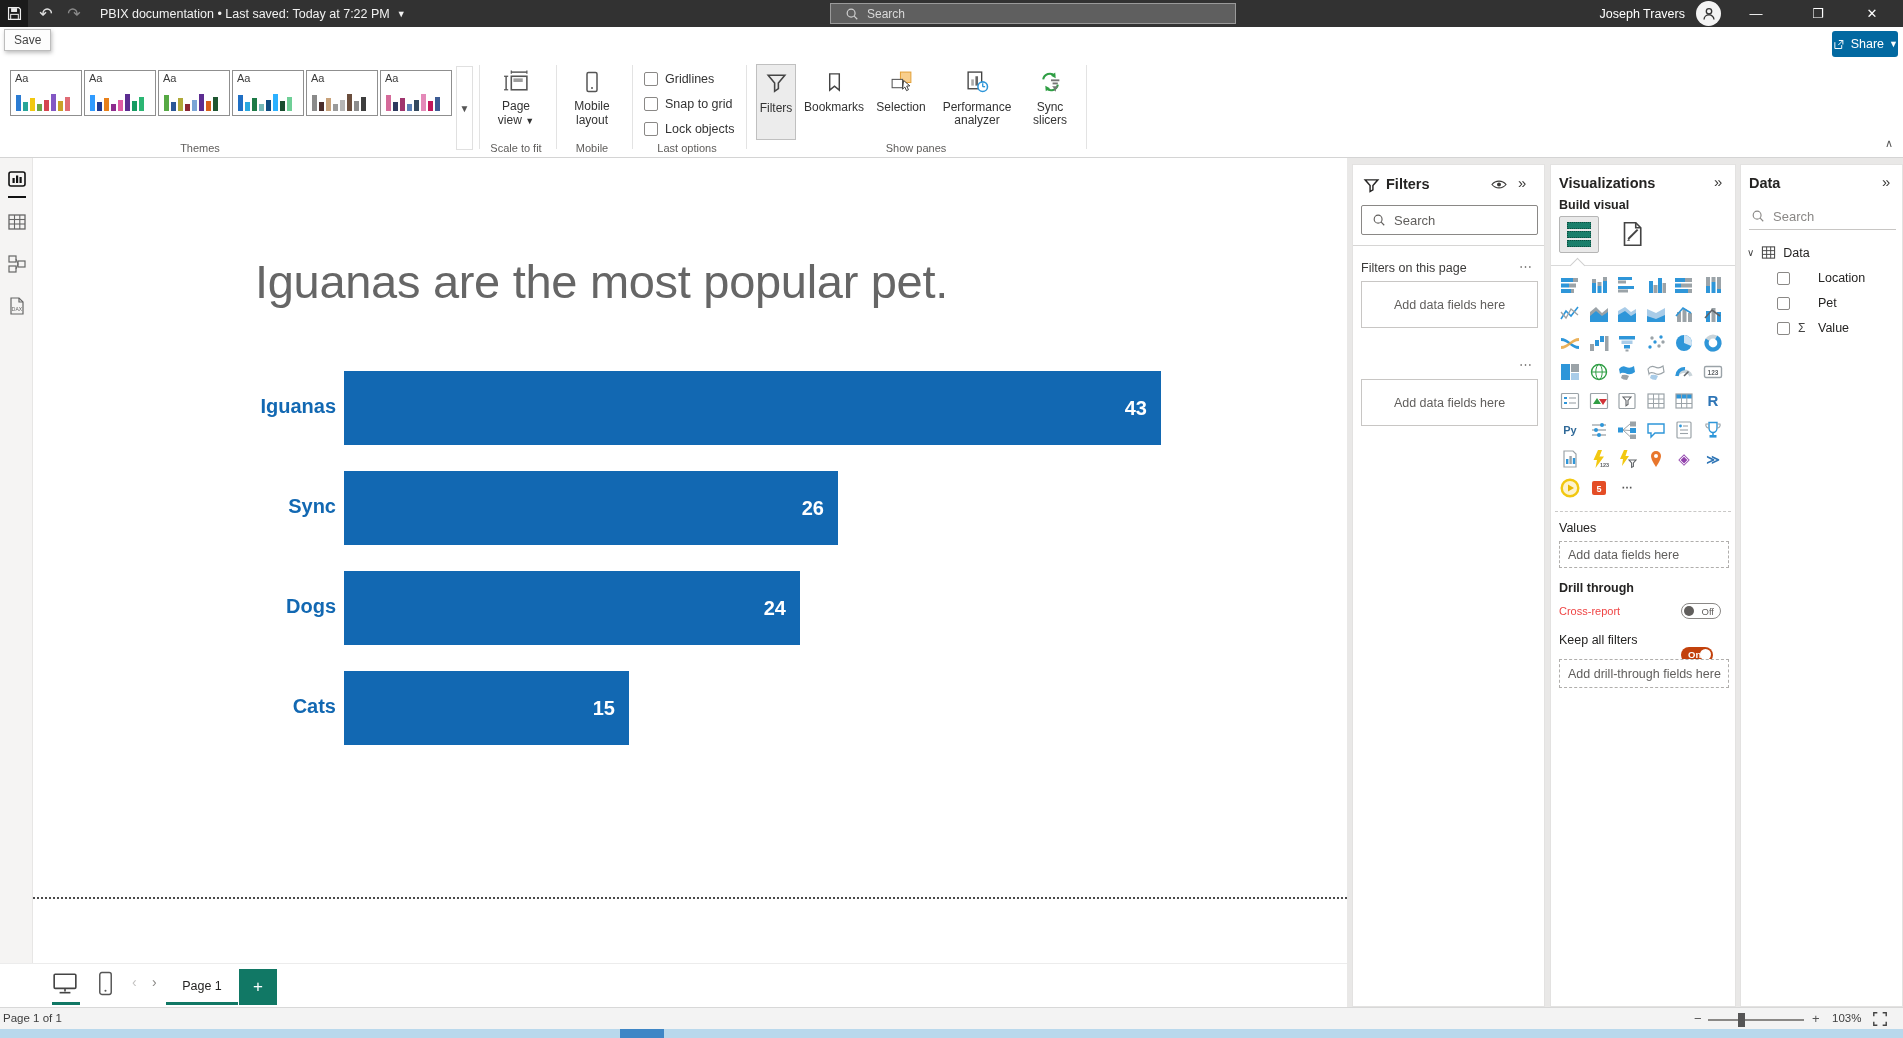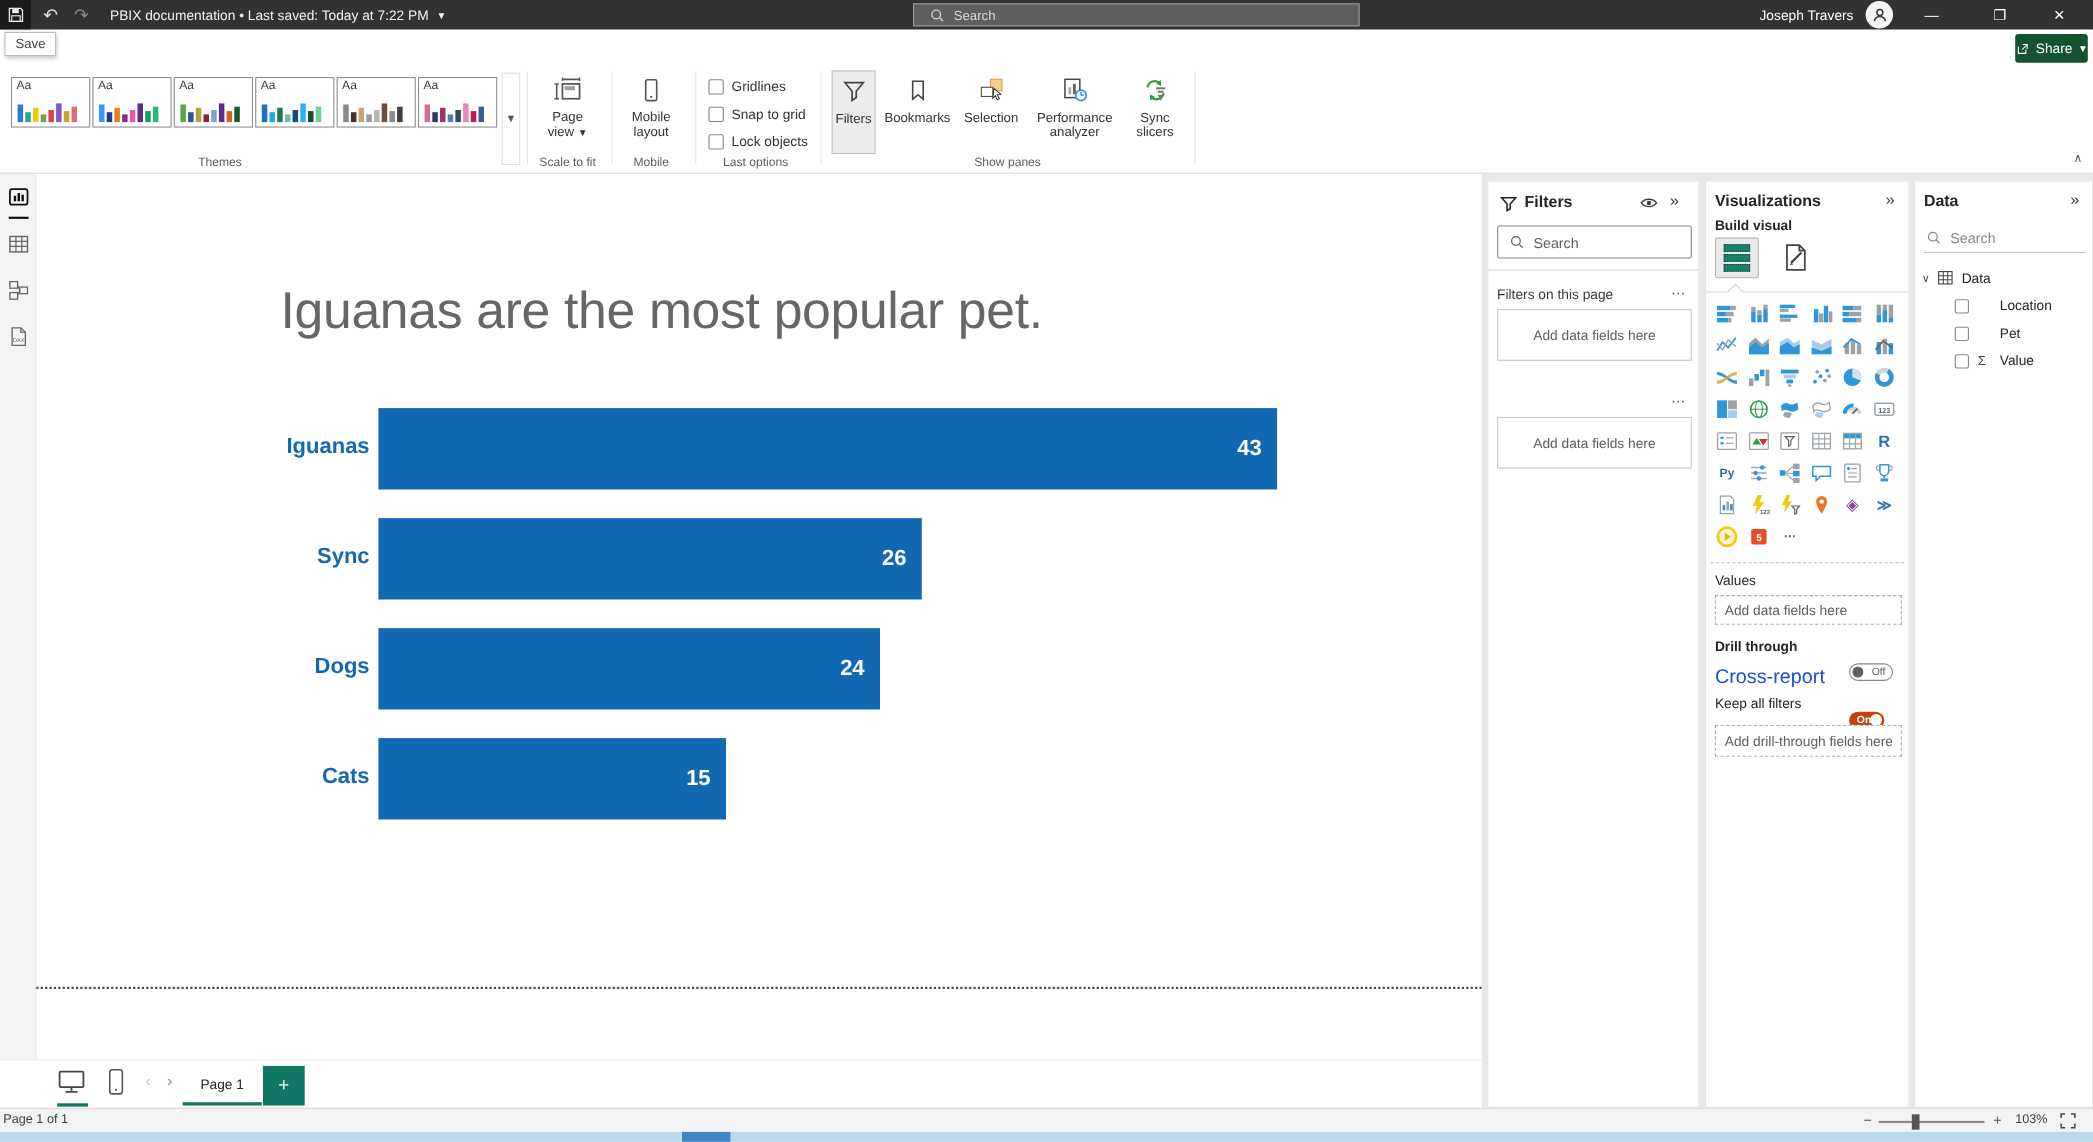--- a/index.html
+++ b/index.html
@@ -18,21 +18,21 @@
   .win-btn { position:absolute; top:0; width:46px; height:27px; display:flex; align-items:center; justify-content:center; color:#fff; font-size:13px; cursor:pointer; }
 
   
   #tabrow { position:absolute; left:0; top:27px; width:1903px; height:34px; background:#fff; }
   #file-label { position:absolute; left:14px; top:8px; font-size:13.5px; color:#5a5a5a; }
   #save-tooltip { position:absolute; left:4px; top:2px; padding:3px 9px; background:#fdfdfd; border:1px solid #bdbdbd; box-shadow:1px 2px 4px rgba(0,0,0,.25); font-size:12px; color:#444; z-index:5; }
   #tabs { position:absolute; left:75px; top:0; height:34px; display:flex; gap:30px; align-items:center; }
   .tab { font-size:13.5px; color:#252423; position:relative; cursor:pointer; padding:8px 2px; }
   .tab.active { font-weight:bold; }
   .tab.active::after { content:""; position:absolute; left:-2px; right:-2px; bottom:0; height:3px; background:#117865; }
-  #share-btn { position:absolute; right:5px; top:4px; width:66px; height:26px; background:#14532d; color:#fff; border-radius:3px; display:flex; align-items:center; justify-content:center; gap:5px; font-size:12.5px; cursor:pointer; }
+  #share-btn { position:absolute; right:5px; top:4px; width:66px; height:26px; background:#0369a1; color:#fff; border-radius:3px; display:flex; align-items:center; justify-content:center; gap:5px; font-size:12.5px; cursor:pointer; }
 
   
   #ribbon { position:absolute; left:0; top:61px; width:1903px; height:97px; background:#fff; border-bottom:1px solid #d4d4d4; }
   .rib-divider { position:absolute; top:4px; width:1px; height:84px; background:#e3e3e3; }
   .group-label { position:absolute; top:81px; font-size:11px; color:#5f5d5b; text-align:center; }
   .theme-thumb { position:absolute; top:9px; width:72px; height:46px; background:#fff; border:1px solid #8f8f8f; cursor:pointer; }
   .theme-aa { position:absolute; left:4px; top:1px; font-size:11px; color:#3b3b3b; }
   .theme-bars { position:absolute; left:5px; bottom:4px; display:flex; align-items:flex-end; gap:2px; }
   .theme-bars div { width:5px; }
   #theme-more { position:absolute; left:456px; top:5px; width:17px; height:84px; border:1px solid #e0e0e0; display:flex; align-items:center; justify-content:center; color:#555; font-size:10px; cursor:pointer; }
@@ -363,21 +363,21 @@
       </div>
       <div class="bar-cat" style="left: 13px; top: 337px; color: rgb(18, 104, 178);">Sync</div>
       <div class="bar-rect" style="top: 313px; width: 494px; background: rgb(18, 104, 178);">
         <span class="bar-val" style="color: rgb(255, 255, 255);">26</span>
       </div>
       <div class="bar-cat" style="left: 13px; top: 437px; color: rgb(18, 104, 178);">Dogs</div>
       <div class="bar-rect" style="top: 413px; width: 456px; background: rgb(18, 104, 178);">
         <span class="bar-val" style="color: rgb(255, 255, 255);">24</span>
       </div>
       <div class="bar-cat" style="left: 13px; top: 537px; color: rgb(18, 104, 178);">Cats</div>
-      <div class="bar-rect" style="top: 513px; width: 316px; background: rgb(18, 104, 178);">
+      <div class="bar-rect" style="top: 513px; width: 285px; background: rgb(18, 104, 178);">
         <span class="bar-val" style="color: rgb(255, 255, 255);">15</span>
       </div>
     </div>
   <div id="page-edge"></div>
 </div>
 
 <div id="right-bg"></div>
 
 <div class="pane" style="left:1352px;width:193px;">
   <svg class="abs" style="left:10px;top:12px;" viewBox="0 0 24 24" width="17" height="17">
@@ -746,21 +746,21 @@
       <span class="viz-icon" style="left: 64px; top: 311px;">
         <svg viewBox="0 0 20 20" width="20" height="20">
           <text x="10" y="13" fill="#555" font-size="11" font-weight="bold" text-anchor="middle" font-family="Liberation Sans,sans-serif">⋯</text>
         </svg>
       </span>
     </div>
   <div class="abs" style="left:4px;top:346px;width:176px;border-top:1px dashed #c9c8c7;"></div>
   <div class="abs" style="left:8px;top:356px;font-size:12.5px;color:#252423;">Values</div>
   <div class="dropzone dashed abs" style="left:8px;top:376px;width:170px;height:27px;">Add data fields here</div>
   <div class="abs" style="left:8px;top:416px;font-size:12.5px;font-weight:bold;color:#252423;">Drill through</div>
-  <div class="abs" style="left:8px;top:440px;font-size:18px;color:#1d4ed8;">Cross-report</div>
+  <div class="abs" style="left:8px;top:440px;font-size:11px;color:#ef4444;">Cross-report</div>
   <div class="toggle-off abs" style="left:130px;top:438px;">
     <div class="dot"></div>
     <div class="txt">Off</div>
   </div>
   <div class="abs" style="left:8px;top:468px;font-size:12.5px;color:#252423;">Keep all filters</div>
   <div class="toggle-on abs" style="left:130px;top:466px;">
     <div class="txt">On</div>
     <div class="dot"></div>
   </div>
   <div class="dropzone dashed abs" style="left:8px;top:494px;width:170px;height:29px;">Add drill-through fields here</div>

